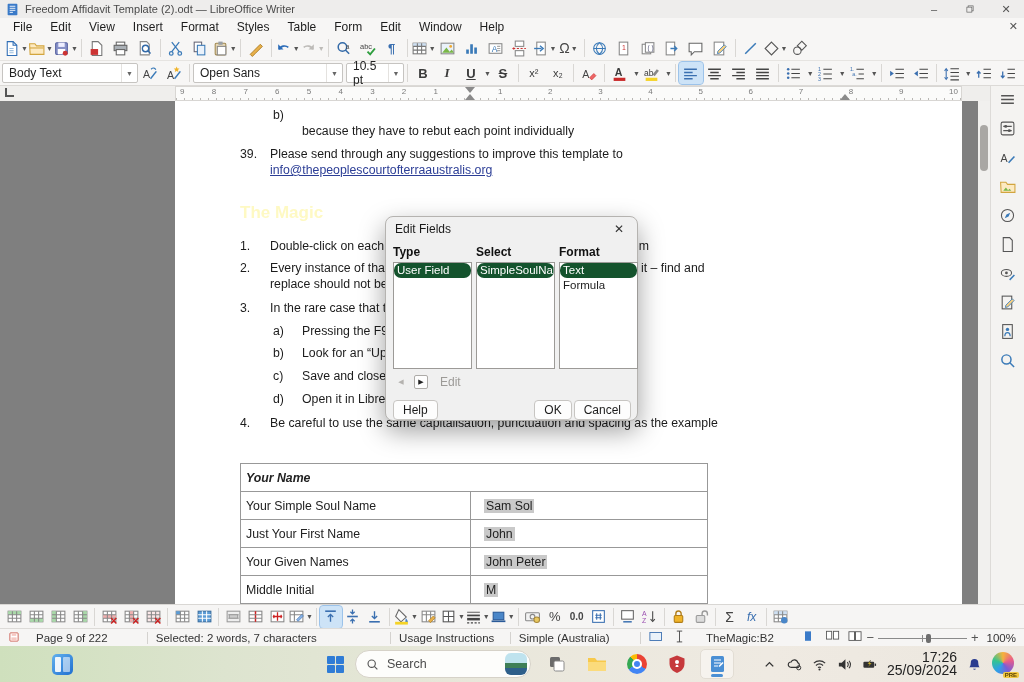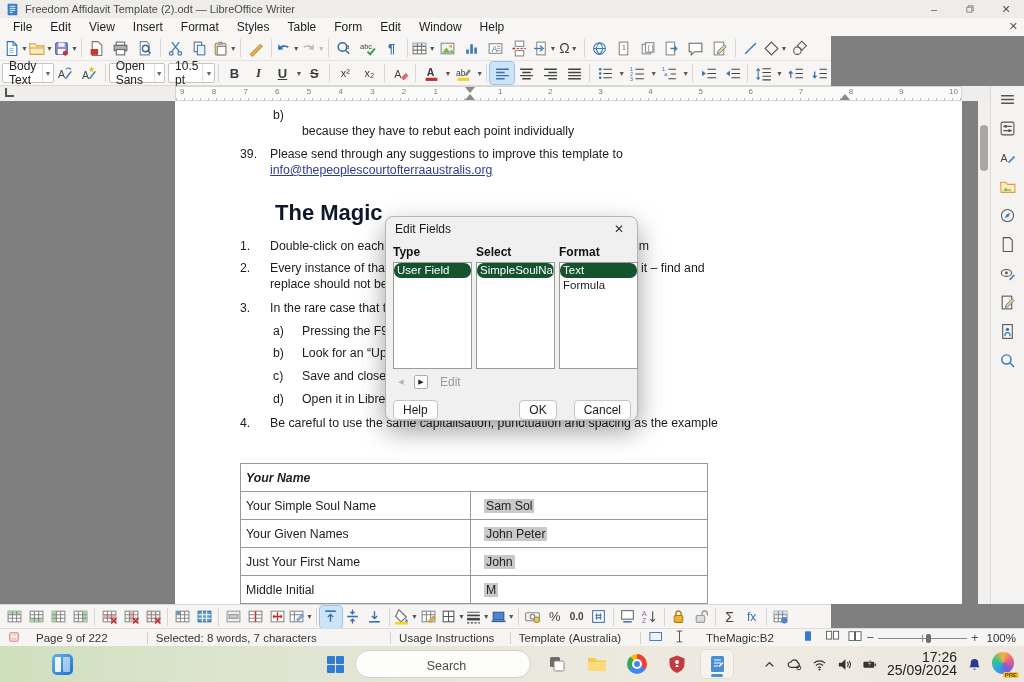--- a/index.html
+++ b/index.html
@@ -12,21 +12,21 @@
     display:flex; align-items:center; padding-left:6px; gap:6px; }
   .titlebar .title { font-size:11px; color:#4a4a4a; }
   .win-controls { position:absolute; right:0; top:0; height:18px; display:flex; }
   .win-btn { width:36px; height:18px; display:flex; align-items:center; justify-content:center; color:#555; font-size:11px; }
 
   .menubar { position:absolute; left:0; top:18px; width:1024px; height:18px; background:#f7f6f5;
     display:flex; align-items:center; padding-left:4px; }
   .mi { padding:1px 9px; font-size:12px; color:#1d1d1d; }
   .menu-close { position:absolute; right:6px; top:20px; font-size:11px; color:#555; }
 
-  .toolbar { position:absolute; left:0; width:831px; background:#f7f6f5; display:flex; align-items:center; }
+  .toolbar { position:absolute; left:0; width:1024px; background:#f7f6f5; display:flex; align-items:center; }
   #toolbar-main { top:36px; height:25px; border-bottom:1px solid #e6e4e1; padding-left:3px; }
   #toolbar-format { top:61px; height:25px; border-bottom:1px solid #dcdad7; padding-left:2px; }
   .tbtn { height:22px; min-width:24px; display:flex; align-items:center; justify-content:center; border-radius:3px; }
   .tbtn svg { width:17px; height:17px; }
   .dd { font-size:7px; color:#555; margin-left:1px; align-self:center; }
   .sep { width:1px; height:18px; background:#d9d7d4; margin:0 3px; flex:0 0 1px; }
   .combo { height:20px; background:#fff; border:1px solid #c6c4c1; border-radius:2px; display:flex; align-items:center;
     font-size:12px; color:#222; padding-left:6px; justify-content:space-between; }
   .combo .arr { width:16px; height:100%; display:flex; align-items:center; justify-content:center; font-size:7px; color:#666; border-left:1px solid #e4e2df; }
   .txtic { font-weight:bold; font-size:13px; color:#3b3b3b; }
@@ -41,21 +41,21 @@
   .tabstop { position:absolute; left:5px; top:88px; width:9px; height:9px; border-left:2px solid #555; border-bottom:2px solid #555; }
   .marker { position:absolute; width:0; height:0; }
   .ind-top { left:465px; top:87px; border-left:5px solid transparent; border-right:5px solid transparent; border-top:6px solid #8a8a8a; }
   .ind-bot { left:465px; top:94px; border-left:5px solid transparent; border-right:5px solid transparent; border-bottom:6px solid #8a8a8a; }
   .ind-right { left:840px; top:94px; border-left:5px solid transparent; border-right:5px solid transparent; border-bottom:6px solid #8a8a8a; }
 
   
   .docarea { position:absolute; left:0; top:101px; width:1024px; height:503px; background:#7f7f7f; overflow:hidden; }
   .page { position:absolute; left:175px; top:-101px; width:787px; height:784px; background:#ffffff; }
   .run { position:absolute; font-size:12.3px; color:#1c1c1c; line-height:16px; white-space:nowrap; }
-  .heading { font-size:22px; font-weight:bold; color:#0f172a;margin-left:35px; }
+  .heading { font-size:17px; font-weight:bold; color:#fef9c3; }
   .doclink { color:#2c3e96; text-decoration:underline; }
 
   .doctable { position:absolute; left:240px; top:463px; width:468px; border:1px solid #989898; border-bottom:none; }
   .t-hrow { height:28px; border-bottom:1px solid #989898; display:flex; align-items:center; padding-left:5px;
     font-weight:bold; font-style:italic; font-size:12.3px; }
   .t-row { height:28px; border-bottom:1px solid #989898; display:flex; }
   .t-label { width:230px; border-right:1px solid #989898; display:flex; align-items:center; padding-left:5px; font-size:12.3px; }
   .t-val-cell { flex:1; display:flex; align-items:center; padding-left:4px; font-size:12.3px;margin-left:9px; }
   .t-val { background:#c9c9c9; padding:0 2px; }
 
@@ -79,21 +79,21 @@
   .li { height:15px; line-height:15px; padding:0 3px; font-size:11.5px; color:#1c1c1c; white-space:nowrap; overflow:hidden; }
   .li.sel { background:#14532d; color:#fff;border-radius:7px; }
   .dlg-edit-row { position:absolute; left:8px; top:158px; display:flex; align-items:center; gap:6px; }
   .arrow-btn { width:14px; height:14px; border:1px solid #adaba8; background:#fdfdfd; border-radius:2px;
     display:flex; align-items:center; justify-content:center; font-size:7px; color:#222; }
   .arrow-dis { border:none; background:transparent; color:#b4b2af; }
   .edit-lbl { color:#9c9a97; font-size:12px; margin-left:6px; }
   .btn { background:#fdfdfd; border:1px solid #c7c5c2; border-radius:4px; font-size:12px; color:#1c1c1c;
     height:20px; display:flex; align-items:center; justify-content:center; padding:0 9px; }
   .dlg-btns-l { position:absolute; left:7px; top:183px; }
-  .dlg-btns-r { position:absolute; right:6px; top:183px; display:flex; gap:17px; }
+  .dlg-btns-r { position:absolute; right:6px; top:183px; display:flex; gap:2px; }
 
   
   #toolbar-table { top:604px; height:24px; border-top:1px solid #d9d7d4; padding-left:3px; background:#f6f5f4; }
   #toolbar-table .tbtn { min-width:22px; }
   .small-txt { font-size:9px; font-weight:bold; color:#444; }
 
   
   .statusbar { position:absolute; left:0; top:628px; width:1024px; height:18px; background:#f6f5f4; border-top:1px solid #dddbd8;
     display:flex; align-items:center; font-size:11.5px; color:#333; }
   .sb-item { padding:0 8px; white-space:nowrap; }
@@ -107,21 +107,21 @@
   .taskbar { position:absolute; left:0; top:646px; width:1024px; height:36px;
     background:linear-gradient(90deg,#cfe0bd 0%,#dde4cf 22%,#e9e7db 48%,#efeae2 75%,#ece7df 100%); display:flex; align-items:center; }
   .tk-btn { width:34px; height:30px; border-radius:5px; display:flex; align-items:center; justify-content:center; }
   .widgets { position:absolute; left:45px; }
   .widgets .wi { width:21px; height:21px; border-radius:5px; background:linear-gradient(135deg,#62b1ee,#1f6fd0); display:flex; padding:3px; gap:2px; }
   .widgets .wi i { display:block; background:#fff; opacity:.9; border-radius:1px; }
   .start { position:absolute; left:318px; }
   .winlogo { width:17px; height:17px; display:grid; grid-template-columns:8px 8px; grid-template-rows:8px 8px; gap:1px; }
   .winlogo i { background:#2f7cd6; border-radius:1px; }
   .search { position:absolute; left:355px; width:176px; height:28px; background:#fdfdfb; border:1px solid #d6d2c8;
-    border-radius:14px; display:flex; align-items:center; padding:0 3px 0 10px; gap:8px;flex-direction:column; }
+    border-radius:14px; display:flex; align-items:center; padding:0 3px 0 10px; gap:8px; }
   .search .ph { color:#4c4c4c; font-size:12.5px; flex:1; }
   .scenic { width:22px; height:22px; border-radius:6px; background:linear-gradient(180deg,#bfe3ee 0 45%,#3f7f57 45% 70%,#2e5f8a 70% 100%); }
   .tk-apps { position:absolute; left:540px; display:flex; gap:6px; align-items:center; }
   .tk-active { background:#f6f3ee; border:1px solid #e2ddd4; position:relative; }
   .tk-active::after { content:""; position:absolute; left:10px; bottom:1px; width:12px; height:3px; background:#4a8fd4; border-radius:2px; }
   .tray { position:absolute; right:8px; display:flex; align-items:center; gap:10px; }
   .tray svg { width:15px; height:15px; }
   .clock { text-align:right; font-size:14px; color:#222; line-height:13px; }
   .copilot { position:relative; width:24px; height:24px; }
   .cp-circle { width:22px; height:22px; border-radius:50%; background:conic-gradient(#f6b23c,#e85c8a,#7b5cd6,#2f9fe8,#35c48f,#f6b23c); }
@@ -590,29 +590,29 @@
       <div class="t-hrow">Your Name</div>
       <div>
 
       <div class="t-row">
             <div class="t-label">Your Simple Soul Name</div>
             <div class="t-val-cell">
               <span class="t-val">Sam Sol</span>
             </div>
           </div>
           <div class="t-row">
+            <div class="t-label">Just Your First Name</div>
+            <div class="t-val-cell">
+              <span class="t-val">John</span>
+            </div>
+          </div>
+          <div class="t-row">
             <div class="t-label">Your Given Names</div>
             <div class="t-val-cell">
               <span class="t-val">John Peter</span>
-            </div>
-          </div>
-          <div class="t-row">
-            <div class="t-label">Just Your First Name</div>
-            <div class="t-val-cell">
-              <span class="t-val">John</span>
             </div>
           </div>
           <div class="t-row">
             <div class="t-label">Middle Initial</div>
             <div class="t-val-cell">
               <span class="t-val">M</span>
             </div>
           </div>
         </div>
     </div>
@@ -924,45 +924,45 @@
         </svg>
       </span>
     <span class="tbtn">
         <svg viewBox="0 0 16 16">
           <rect x="4" y="7" width="8" height="6.5" rx="1" fill="#dcdcdc" stroke="#9a9a9a"></rect>
           <path d="M9.5 7V5.3a2.5 2.5 0 015 0V7" fill="none" stroke="#9a9a9a" stroke-width="1.3"></path>
         </svg>
       </span>
     <span class="sep"></span>
     <span class="tbtn" style="font-size:14px;color:#444">Σ</span>
-    <span class="tbtn" style="font-size:12px;color:#3a6fb0">fx</span>
+    <span class="tbtn" style="font-size:12px;font-style:italic;color:#3a6fb0">fx</span>
     <span class="sep"></span>
     <span class="tbtn">
         <svg viewBox="0 0 16 16">
           <rect x="2" y="3" width="12" height="10" fill="#fff" stroke="#888"></rect>
           <rect x="2" y="3" width="12" height="3.3" fill="#cfe0f2"></rect>
           <path d="M2 6.3h12M2 9.6h12M6 3v10M10 3v10" stroke="#888"></path>
           <circle cx="11.5" cy="11.5" r="3" fill="#4a86c8"></circle>
         </svg>
       </span>
   </div>
 
   <div class="statusbar">
     <span class="sb-item"><svg width="12" height="12" viewBox="0 0 16 16">
           <rect x="2.5" y="2.5" width="11" height="11" rx="1" fill="#fff" stroke="#c0392b"></rect>
           <rect x="5" y="2.5" width="6" height="4" fill="#f6c9c4"></rect>
           <rect x="4.5" y="8.5" width="7" height="5" fill="#f6c9c4"></rect>
         </svg></span>
     <span class="sb-item" style="width:120px">Page 9 of 222</span>
     <span class="sb-sep"></span>
-    <span class="sb-item" style="width:245px">Selected: 8 words, 7 characters</span>
+    <span class="sb-item" style="width:245px">Selected: 2 words, 7 characters</span>
     <span class="sb-sep"></span>
     <span class="sb-item" style="width:120px">Usage Instructions</span>
     <span class="sb-sep"></span>
-    <span class="sb-item" style="width:130px">Template (Australia)</span>
+    <span class="sb-item" style="width:130px">Simple (Australia)</span>
     <span class="sb-sep"></span>
     <span class="sb-item"><svg width="16" height="11" viewBox="0 0 18 12">
           <rect x="1" y="1.5" width="13" height="9" fill="#eaf2fa" stroke="#3a6fb0"></rect>
         </svg></span>
     <span class="sb-item" style="padding:0 2px"><svg width="9" height="13" viewBox="0 0 10 14">
           <path d="M2 1h6M2 13h6M5 1v12" stroke="#444"></path>
         </svg></span>
     <span class="sb-item" style="width:110px;text-align:center">TheMagic:B2</span>
     <span class="sb-item"><svg width="12" height="13" viewBox="0 0 14 15">
           <rect x="3.5" y="1.5" width="7" height="11" fill="#3a7ac8"></rect>

